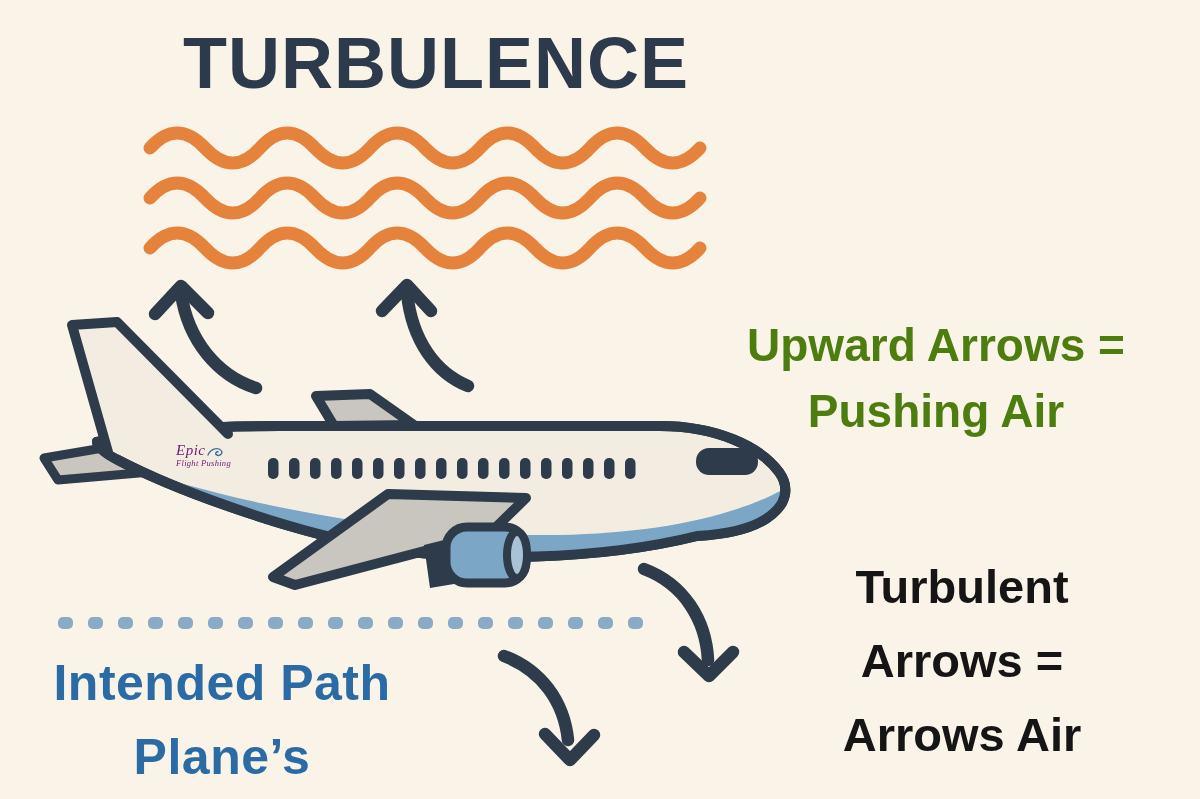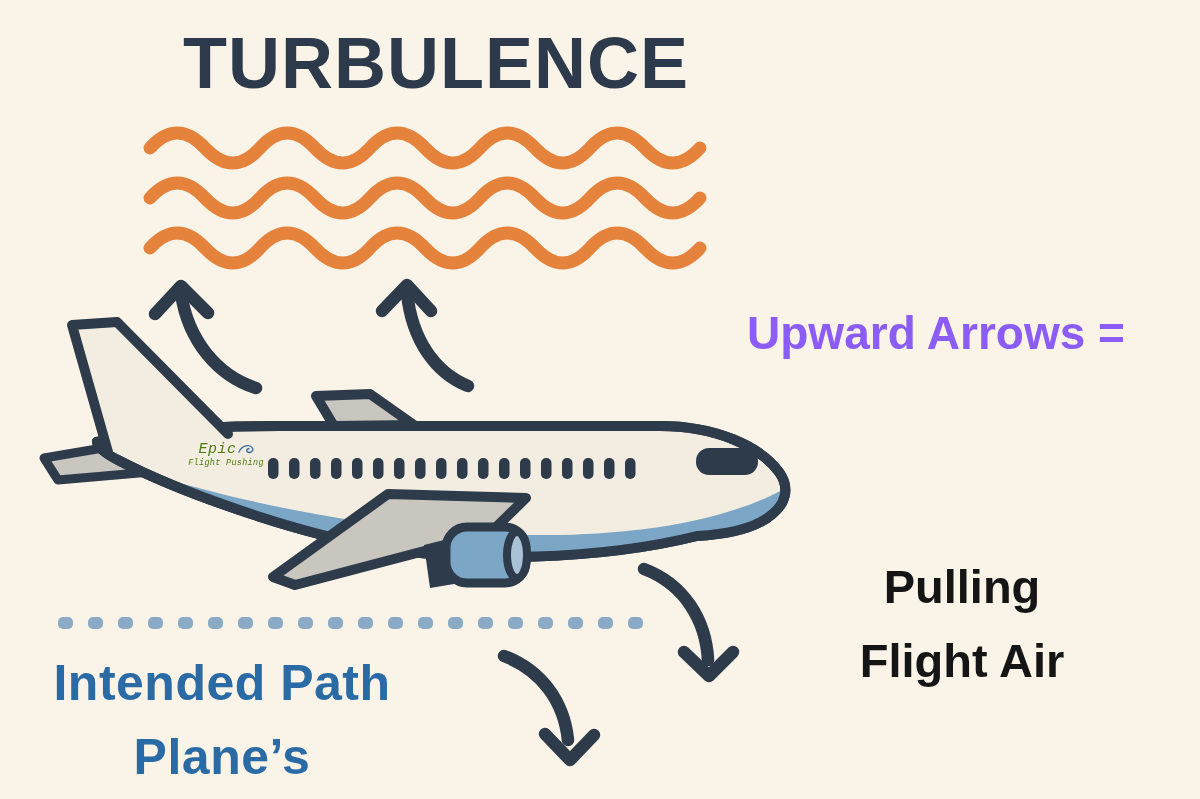--- a/index.html
+++ b/index.html
@@ -10,27 +10,27 @@
   }
   .abs{position:absolute;}
   .centered{transform:translateX(-50%);text-align:center;white-space:nowrap;}
   .title{
     left:436px;top:22px;font-size:72px;font-weight:800;letter-spacing:1px;
     color:#2d3a4b;
   }
   .lbl{font-weight:800;}
   .lbl div{white-space:nowrap;}
   .lbl-turbulent{left:930px;top:126px;font-size:47px;line-height:1.45;color:#e5823c;}
-  .lbl-upward{left:936px;top:300px;font-size:46px;line-height:1.44;color:#8b5cf6;}
+  .lbl-upward{left:936px;top:312px;font-size:46px;line-height:1.44;color:#4d7c0f;}
   .lbl-downward{left:962px;top:550px;font-size:47px;line-height:1.57;color:#151515;}
   .lbl-path{left:222px;top:646px;font-size:50px;line-height:1.48;color:#2a6aa5;letter-spacing:0.5px;}
   svg{position:absolute;left:0;top:0;}
   .logo{
-    left:176px;top:442px;width:100px;text-align:center;color:#4d7c0f;
-    font-family:Liberation Mono, monospace;line-height:1.1;
+    left:176px;top:442px;width:100px;color:#701a75;
+    font-family:Liberation Serif, serif;line-height:1.1;
   }
   .logo-name{font-size:15px;font-style:italic;letter-spacing:0.5px;}
   .logo-name svg{position:static;vertical-align:middle;margin-left:1px;}
   .logo-sub{font-size:8.5px;font-style:italic;letter-spacing:0.3px;}
 </style>
 </head>
 <body>
 
 <div id="canvas">
 
@@ -151,25 +151,27 @@
         </svg>
     </div>
     <div class="logo-sub">Flight Pushing</div>
   </div>
 
   <div class="abs centered title">TURBULENCE</div>
 
 
   <div class="abs centered lbl lbl-upward">
     <div>Upward Arrows =</div>
+    <div>Pushing Air</div>
   </div>
 
   <div class="abs centered lbl lbl-downward">
-    <div>Pulling</div>
-    <div>Flight Air</div>
+    <div>Turbulent</div>
+    <div>Arrows =</div>
+    <div>Arrows Air</div>
   </div>
 
   <div class="abs centered lbl lbl-path">
     <div>Intended Path</div>
     <div>Plane’s</div>
   </div>
 
 </div>
 
 </body></html>

